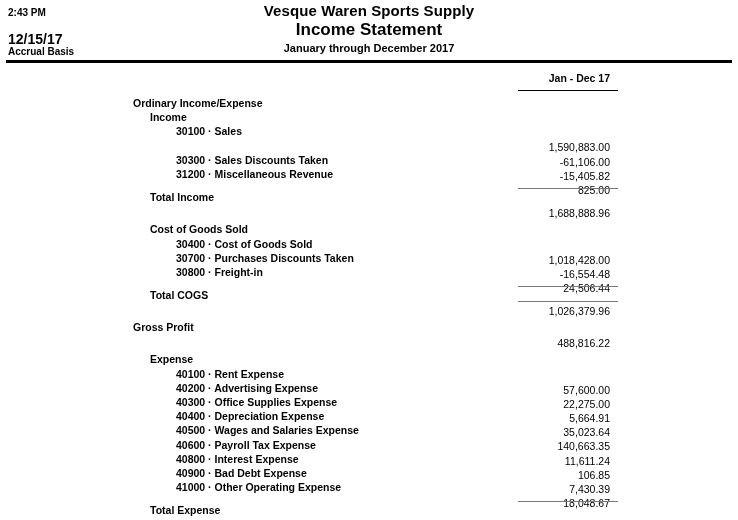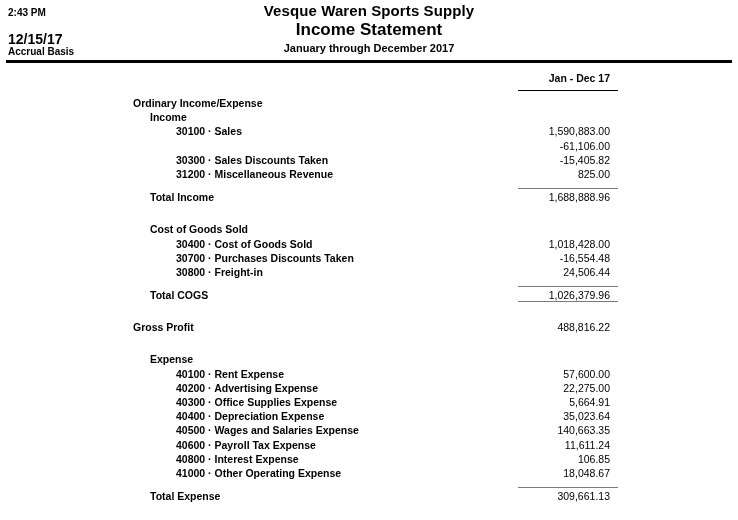--- a/index.html
+++ b/index.html
@@ -107,21 +107,21 @@
   .label {
     position: absolute;
     font-size: 10.5px;
     font-weight: bold;
     white-space: nowrap;
     top: 0;
   }
   .amount {
     position: absolute;
     right: 128px;
-    top: 0;
+    top: 16px;
     font-size: 10.5px;
     white-space: nowrap;
     text-align: right;
   }
 
   
   .lvl0 .label { left: 133px; }
   .lvl1 .label { left: 150px; }
   .lvl2 .label { left: 176px; }
   .lvl-total1 .label { left: 150px; }
@@ -267,20 +267,24 @@
     </div>
     <div class="row lvl2">
       <span class="label">40600 · Payroll Tax Expense</span>
       <span class="amount">11,611.24</span>
     </div>
     <div class="row lvl2">
       <span class="label">40800 · Interest Expense</span>
       <span class="amount">106.85</span>
     </div>
     <div class="row lvl2">
+      <span class="label">40900 · Bad Debt Expense</span>
+      <span class="amount">7,430.39</span>
+    </div>
+    <div class="row lvl2">
       <span class="label">41000 · Other Operating Expense</span>
       <span class="amount">18,048.67</span>
     </div>
 
     <div class="row gap"></div>
 
     <div class="row lvl-total1">
       <span class="rule-thin"></span>
       <span class="label">Total Expense</span>
       <span class="amount">309,661.13</span>

